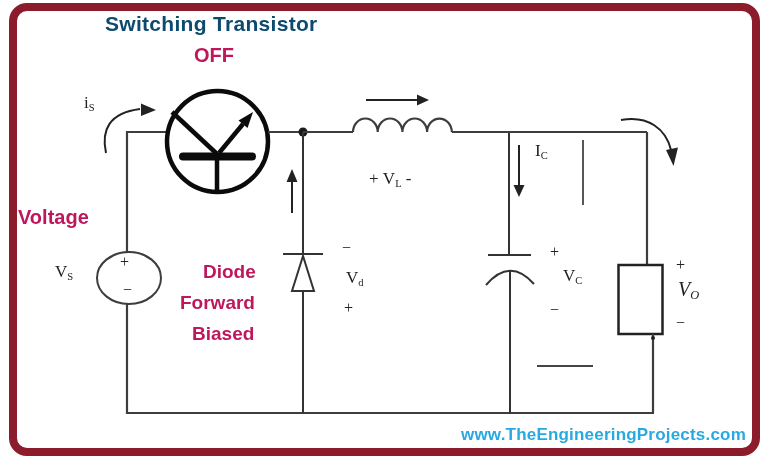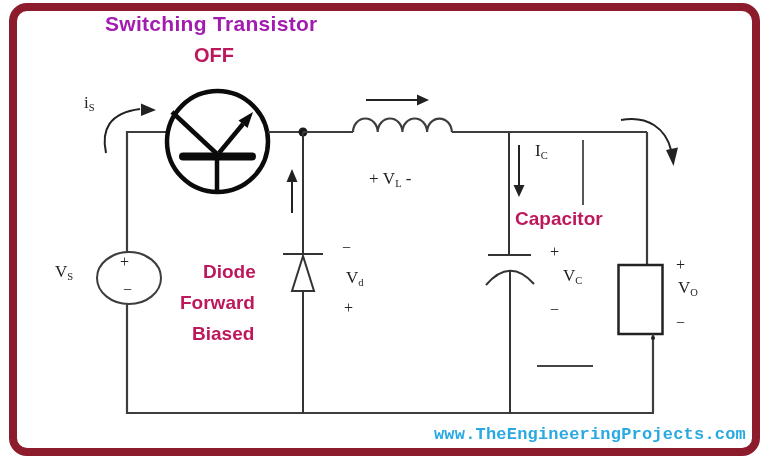--- a/index.html
+++ b/index.html
@@ -13,27 +13,27 @@
   #border-frame{
     position:absolute;
     left:9px;top:3px;
     width:751px;height:453px;
     box-sizing:border-box;
     border:8px solid #8C1B2B;
     border-radius:18px;
   }
   #circuit-svg{position:absolute;left:0;top:0;}
   .lbl{position:absolute;white-space:nowrap;line-height:1.05;}
-  .boldsans{font-family:"Liberation Sans",sans-serif;font-weight:bold;color:#a21caf;}
+  .boldsans{font-family:"Liberation Sans",sans-serif;font-weight:bold;color:#0c4a6e;}
   .maroon{color:#be185d;}
   .serif{font-family:"Liberation Serif",serif;color:#222222;}
   .lbl sub{font-size:0.62em;vertical-align:-0.28em;}
   .sign{font-family:"Liberation Serif",serif;color:#222222;font-size:16px;}
   .website{
-    font-family:Liberation Mono, monospace;
+    font-family:Liberation Sans, sans-serif;
     font-weight:bold;font-size:17px;color:#29A9E1;letter-spacing:0.2px;
   }
 </style>
 </head>
 <body>
 
 <div id="frame">
 
   <div id="border-frame"></div>
 
@@ -120,43 +120,43 @@
       <polygon points="666,150 678,147.5 673.5,166" fill="#222"></polygon>
     </g>
   </svg>
 
   <div class="lbl boldsans" style="left:105px;top:13px;font-size:21px;letter-spacing:0.3px;">Switching Transistor</div>
 
   <div class="lbl boldsans maroon" style="left:194px;top:45px;font-size:20px;">OFF</div>
 
   <div class="lbl serif" style="left:84px;top:94px;font-size:17px;"><span>i</span><sub>S</sub></div>
 
+  <div class="lbl boldsans maroon" style="left:18px;top:207px;font-size:20px;">Voltage</div>
 
   <div class="lbl serif" style="left:55px;top:263px;font-size:17px;"><span>V</span><sub>S</sub></div>
 
   <div class="lbl sign" style="left:120px;top:254px;">+</div>
   <div class="lbl sign" style="left:123px;top:282px;">−</div>
 
   <div class="lbl boldsans maroon" style="left:203px;top:262px;font-size:19px;">Diode</div>
   <div class="lbl boldsans maroon" style="left:180px;top:293px;font-size:19px;">Forward</div>
   <div class="lbl boldsans maroon" style="left:192px;top:324px;font-size:19px;">Biased</div>
 
   <div class="lbl sign" style="left:342px;top:240px;">−</div>
   <div class="lbl serif" style="left:346px;top:269px;font-size:17px;"><span>V</span><sub>d</sub></div>
   <div class="lbl sign" style="left:344px;top:300px;">+</div>
 
   <div class="lbl serif" style="left:369px;top:170px;font-size:17px;"><span>+</span>&nbsp;<span>V</span><sub>L</sub>&nbsp;<span>-</span></div>
 
   <div class="lbl serif" style="left:535px;top:142px;font-size:17px;"><span>I</span><sub>C</sub></div>
 
-  <div class="lbl boldsans maroon" style="left:515px;top:209px;font-size:19px;">Capacitor</div>
 
   <div class="lbl sign" style="left:550px;top:244px;">+</div>
   <div class="lbl serif" style="left:552px;top:267px;font-size:17px;margin-left:11px;"><span>V</span><sub>C</sub></div>
   <div class="lbl sign" style="left:550px;top:302px;">−</div>
 
   <div class="lbl sign" style="left:676px;top:257px;">+</div>
-  <div class="lbl serif" style="left:678px;top:279px;font-size:17px;"><span>V</span><sub>O</sub></div>
+  <div class="lbl serif" style="left:678px;top:279px;font-size:20px;font-style:italic;"><span>V</span><sub>O</sub></div>
   <div class="lbl sign" style="left:676px;top:315px;">−</div>
 
   <div class="lbl website" style="right:22px;top:426px;">www.TheEngineeringProjects.com</div>
 
 </div>
 
 </body></html>

